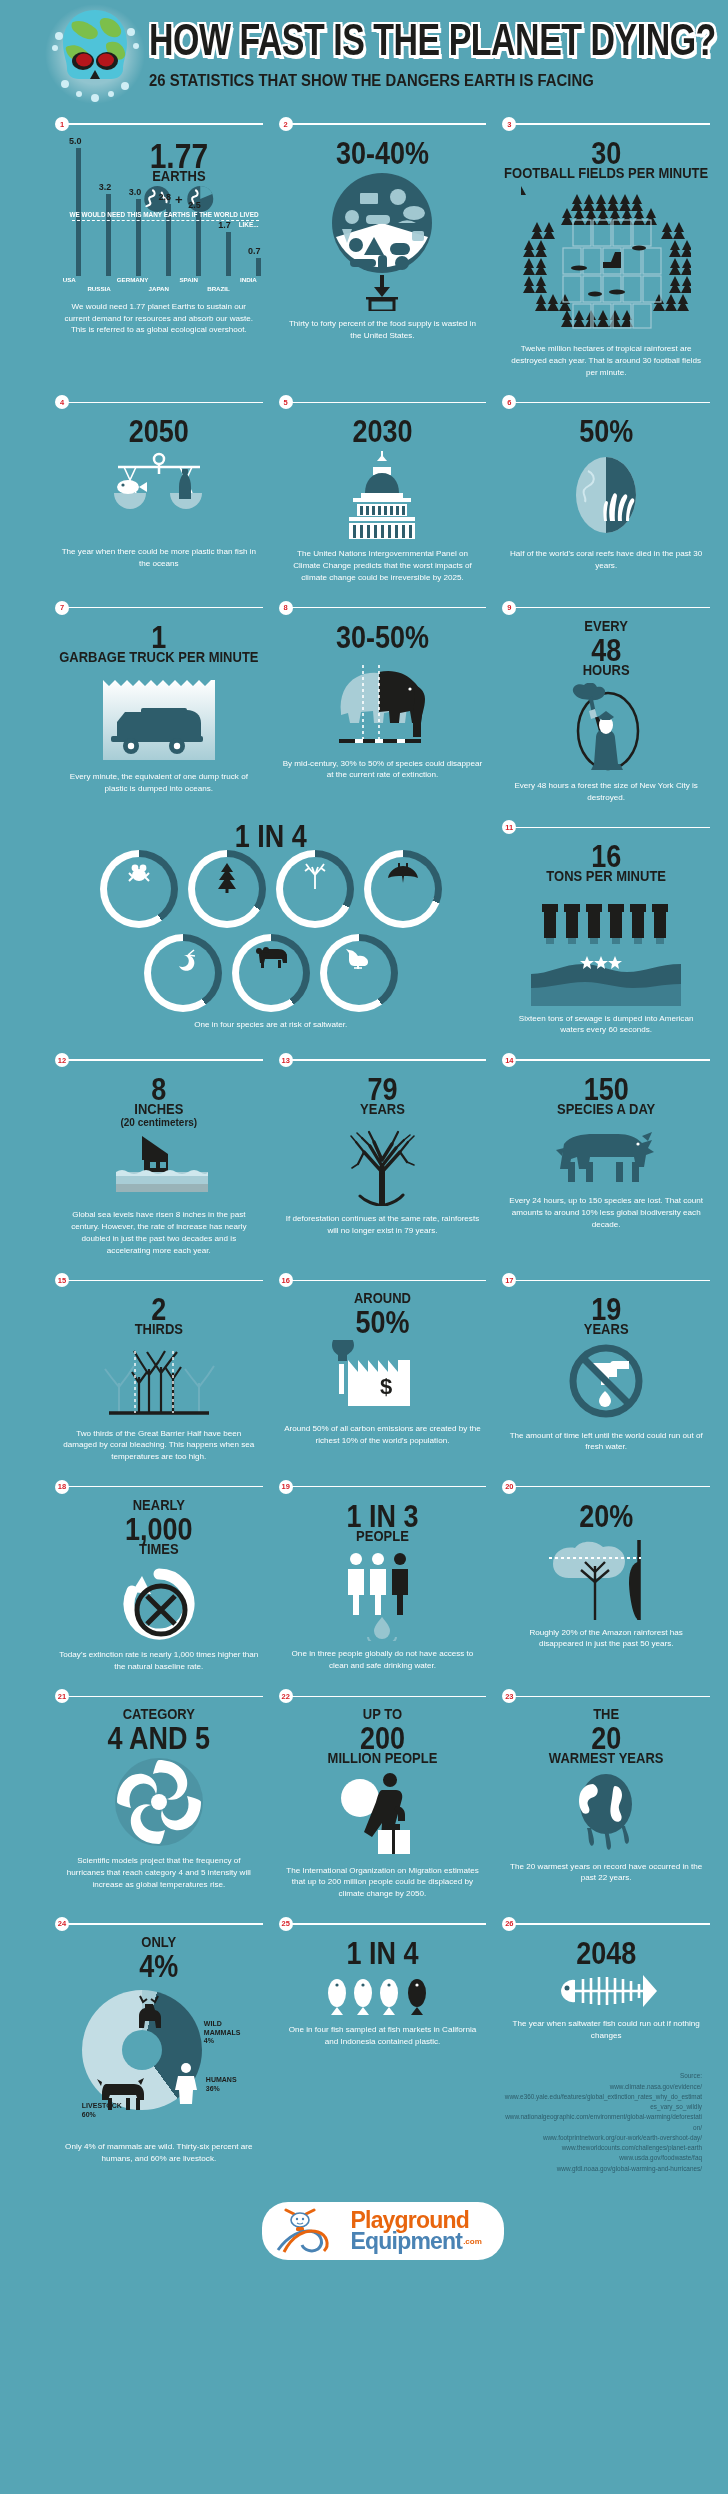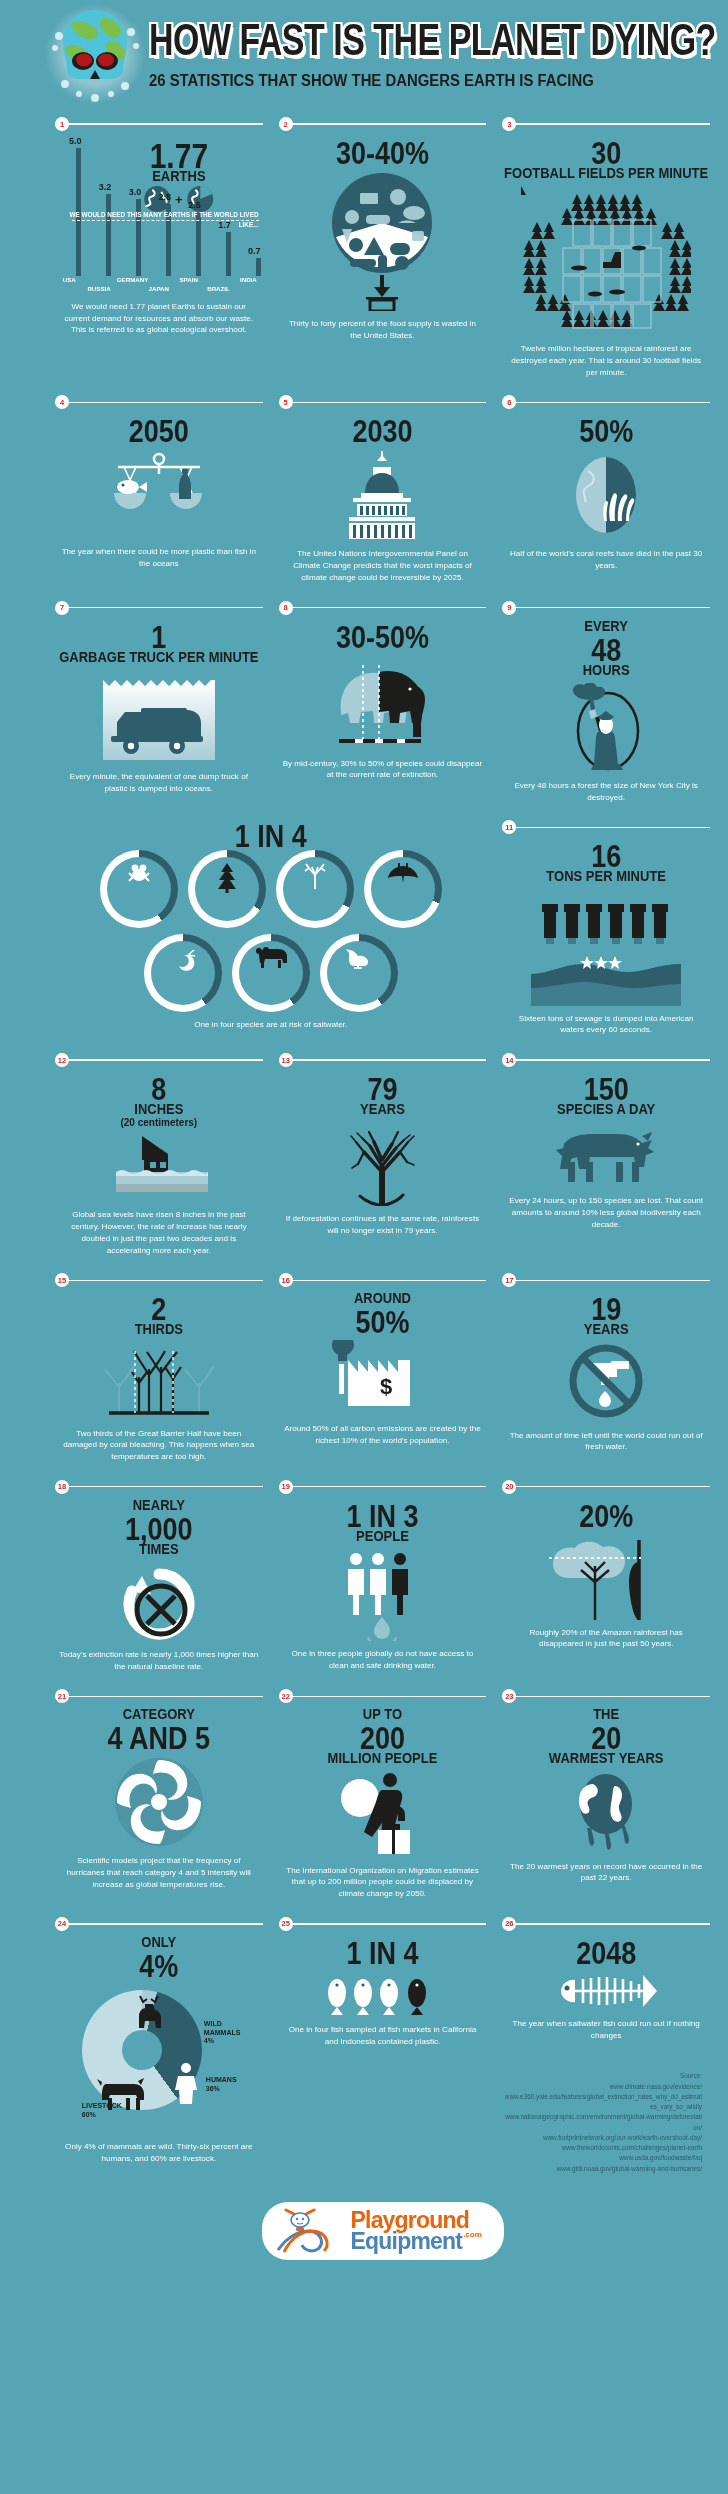--- a/index.html
+++ b/index.html
@@ -1206,21 +1206,21 @@
         <ellipse cx="24" cy="12" rx="9" ry="7" fill="#ffffff" stroke="#4a83b4" stroke-width="1.6"></ellipse>
         <circle cx="21" cy="11" r="1.2" fill="#4a83b4"></circle>
           <circle cx="27" cy="11" r="1.2" fill="#4a83b4"></circle>
         <path d="M21 15q3 2 6 0" stroke="#4a83b4" stroke-width="1.2" fill="none"></path>
         <rect x="20" y="19" width="8" height="4" rx="1.5" fill="#e8650e"></rect>
         <path d="M2 42c10-14 24-22 36-18 8 3 10 12 4 17-6 4-14 1-16-4" fill="none" stroke="#4a83b4" stroke-width="3"></path>
         <path d="M8 44c8-16 22-24 34-20 9 3 12 13 6 19" fill="none" stroke="#e8650e" stroke-width="3"></path>
       </svg>
       <div class="logo-text">
         <div class="logo-l1">Playground</div>
-        <div style="display:flex;align-items:flex-start;gap:1px">
+        <div style="display:flex;align-items:center;gap:1px">
           <span class="logo-l2">Equipment</span>
           <span class="logo-com">.com</span>
         </div>
       </div>
     </div>
   </div>
 
 </div>
 
 </body></html>

